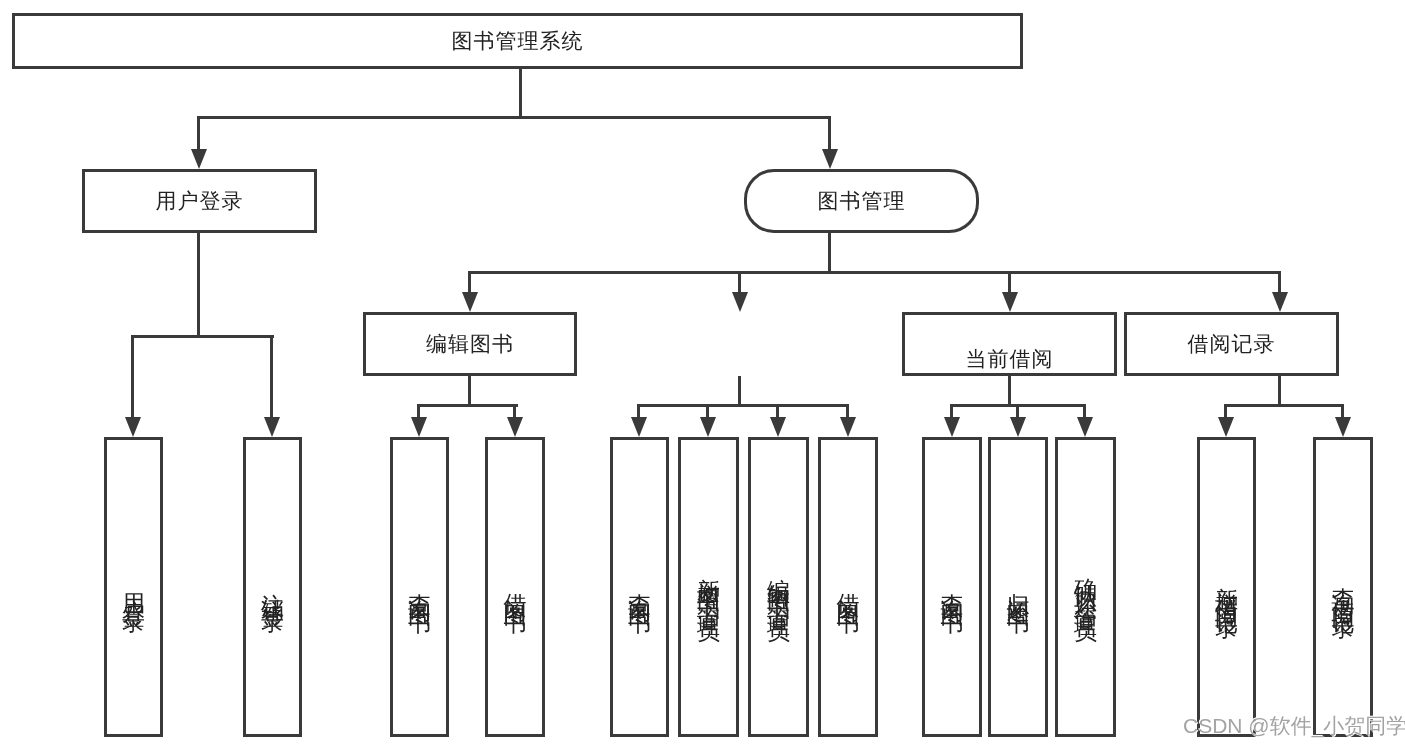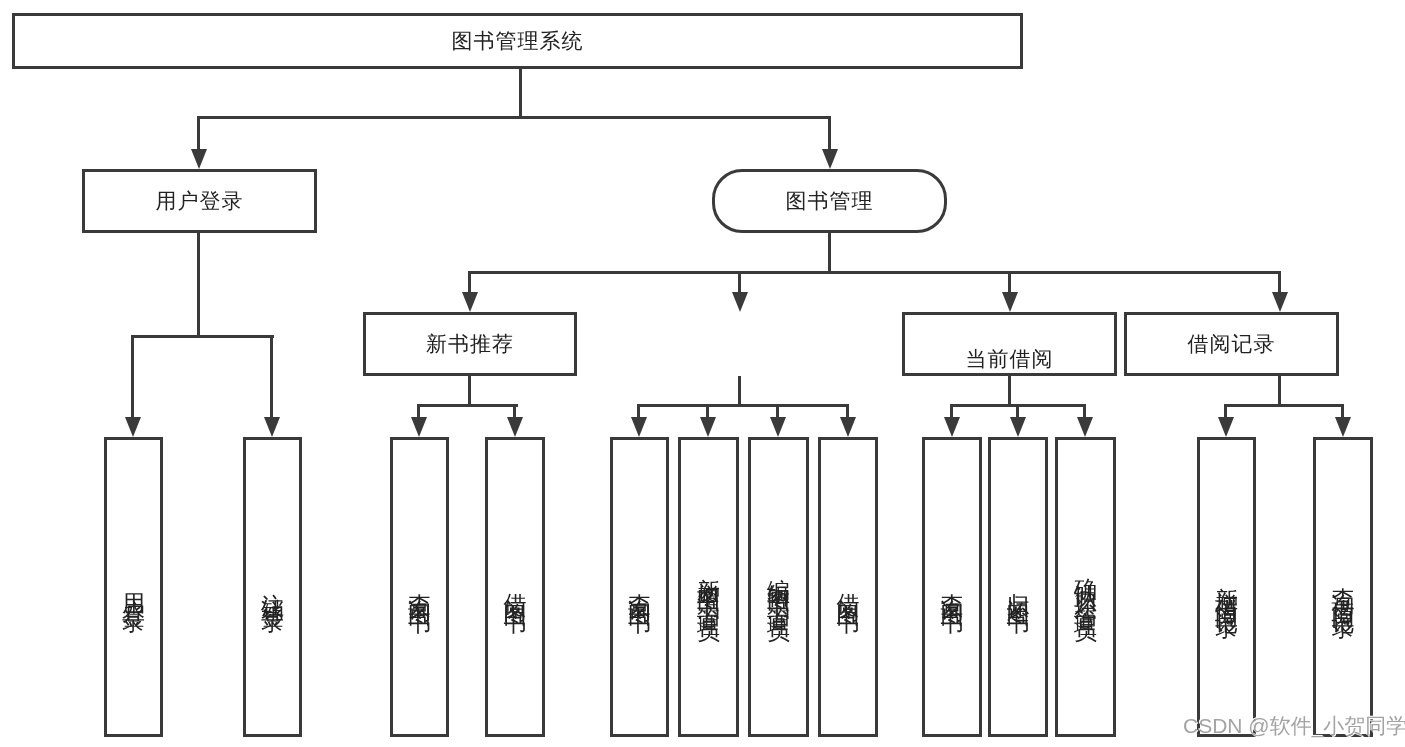--- a/index.html
+++ b/index.html
@@ -34,26 +34,26 @@
 
 <div class="canvas">
 
   <div class="box hbox" style="left:12px;top:13px;width:1011px;height:56px;">
     <span>图书管理系统</span>
   </div>
 
   <div class="box hbox" style="left:82px;top:169px;width:235px;height:64px;">
     <span>用户登录</span>
   </div>
-  <div class="box hbox" style="left:712px;top:169px;width:235px;height:64px;border-radius:30px;">
+  <div class="box hbox" style="left:744px;top:169px;width:235px;height:64px;border-radius:30px;">
     <span>图书管理</span>
   </div>
 
   <div class="box hbox" style="left:363px;top:312px;width:214px;height:64px;">
-    <span>新书推荐</span>
+    <span>编辑图书</span>
   </div>
   <div class="box hbox" style="left:902px;top:312px;width:215px;height:64px;align-items:flex-end;">
     <span>当前借阅</span>
   </div>
   <div class="box hbox" style="left:1124px;top:312px;width:215px;height:64px;">
     <span>借阅记录</span>
   </div>
 
   <div class="box vbox" style="left:104px;top:437px;width:59px;height:300px;">
     <span>用户登录</span>

